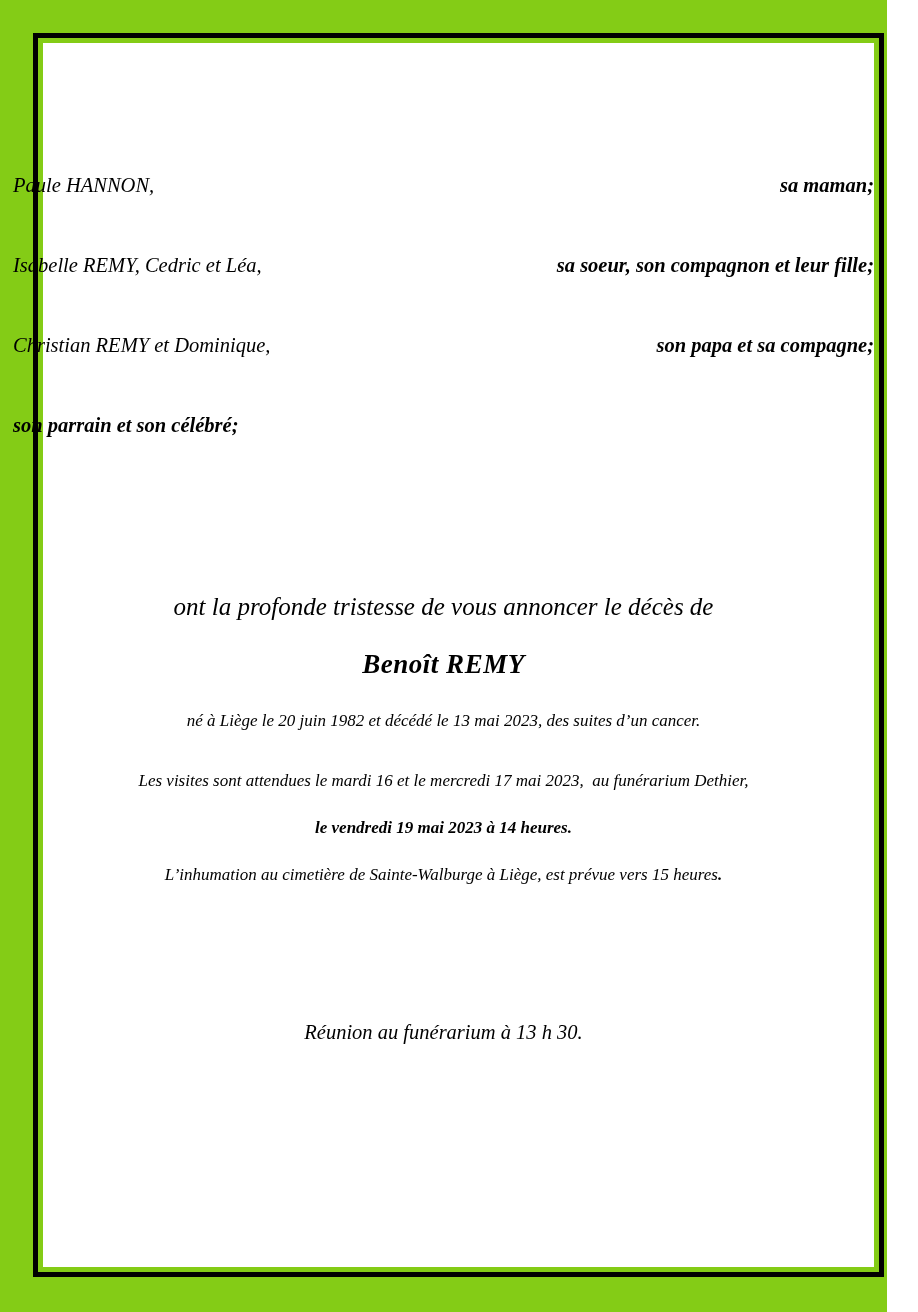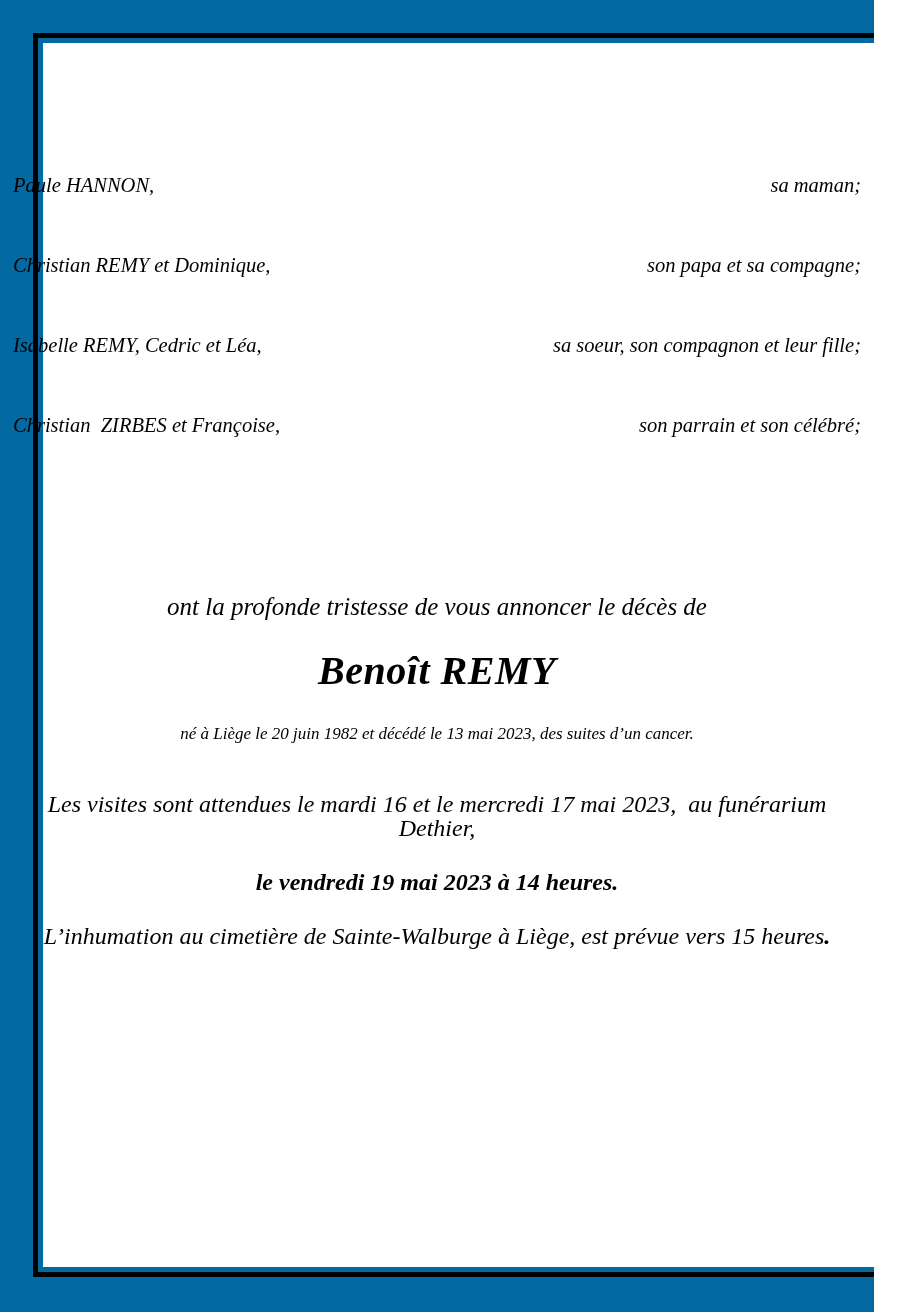--- a/index.html
+++ b/index.html
@@ -5,24 +5,25 @@
   html, body {
     margin: 0;
     padding: 0;
     background: #ffffff;
   }
 
   .page {
     position: relative;
     width: 874px;
     height: 1312px;
-    background: #0369a1;
+    background: #84cc16;
     overflow: hidden;
     font-family: "Liberation Serif", "DejaVu Serif", serif;
     color: #000000;
+    padding-left: 13px;
   }
 
   
   .frame {
     position: absolute;
     left: 33px;
     top: 33px;
     width: 851px;
     height: 1244px;
     border: 5px solid #000000;
@@ -56,40 +57,41 @@
     line-height: 1;
     white-space: pre;
   }
 
   .family-row .member {
     text-align: left;
   }
 
   .family-row .relation {
     text-align: right;
+    font-weight: bold;
   }
 
   
   .announce {
     position: absolute;
     left: 13px;
     right: 13px;
     top: 594px;
     text-align: center;
     font-style: italic;
   }
 
   .announce-lead {
     font-size: 25px;
     line-height: 1;
     white-space: pre;
   }
 
   .deceased-name {
-    font-size: 40px;
+    font-size: 27px;
     font-weight: bold;
     font-style: italic;
     line-height: 1;
     margin-top: 32px;
     letter-spacing: 0.5px;
     white-space: pre;
   }
 
   .birth-death {
     font-size: 17px;
@@ -102,25 +104,24 @@
   .ceremony {
     position: absolute;
     left: 13px;
     right: 13px;
     top: 772px;
     text-align: center;
     font-style: italic;
   }
 
   .ceremony-line {
-    font-size: 24px;
+    font-size: 17px;
     line-height: 1;
     margin-bottom: 30px;
     white-space: pre-wrap;
-    margin-top: 20px;
   }
 
   .ceremony-line.bold {
     font-weight: bold;
     text-align: center;
   }
 
   .ceremony-line:last-child {
     margin-bottom: 0;
   }
@@ -152,43 +153,43 @@
   </div>
 
   <div class="family-block">
 
     <div class="family-row">
       <span class="member">Paule HANNON,</span>
       <span class="relation">sa maman;</span>
     </div>
 
     <div class="family-row">
+      <span class="member">Isabelle REMY, Cedric et Léa,</span>
+      <span class="relation">sa soeur, son compagnon et leur fille;</span>
+    </div>
+
+    <div class="family-row">
       <span class="member">Christian REMY et Dominique,</span>
       <span class="relation">son papa et sa compagne;</span>
     </div>
 
-    <div class="family-row">
-      <span class="member">Isabelle REMY, Cedric et Léa,</span>
-      <span class="relation">sa soeur, son compagnon et leur fille;</span>
-    </div>
-
 
     <div class="family-row">
-      <span class="member">Christian  ZIRBES et Françoise,</span>
       <span class="relation">son parrain et son célébré;</span>
     </div>
 
   </div>
 
   <div class="announce">
     <div class="announce-lead">ont la profonde tristesse de vous annoncer le décès de</div>
     <div class="deceased-name">Benoît REMY</div>
     <div class="birth-death">né à Liège le 20 juin 1982 et décédé le 13 mai 2023, des suites d’un cancer.</div>
   </div>
 
   <div class="ceremony">
     <div class="ceremony-line">Les visites sont attendues le mardi 16 et le mercredi 17 mai 2023,  au funérarium Dethier,</div>
     <div class="ceremony-line bold">le vendredi 19 mai 2023 à 14 heures.</div>
     <div class="ceremony-line"><span>L’inhumation au cimetière de Sainte-Walburge à Liège, est prévue vers 15 heures</span><span class="trailing-bold">.</span></div>
   </div>
 
+  <div class="closing">Réunion au funérarium à 13 h 30.</div>
 
 </div>
 
 </body></html>

